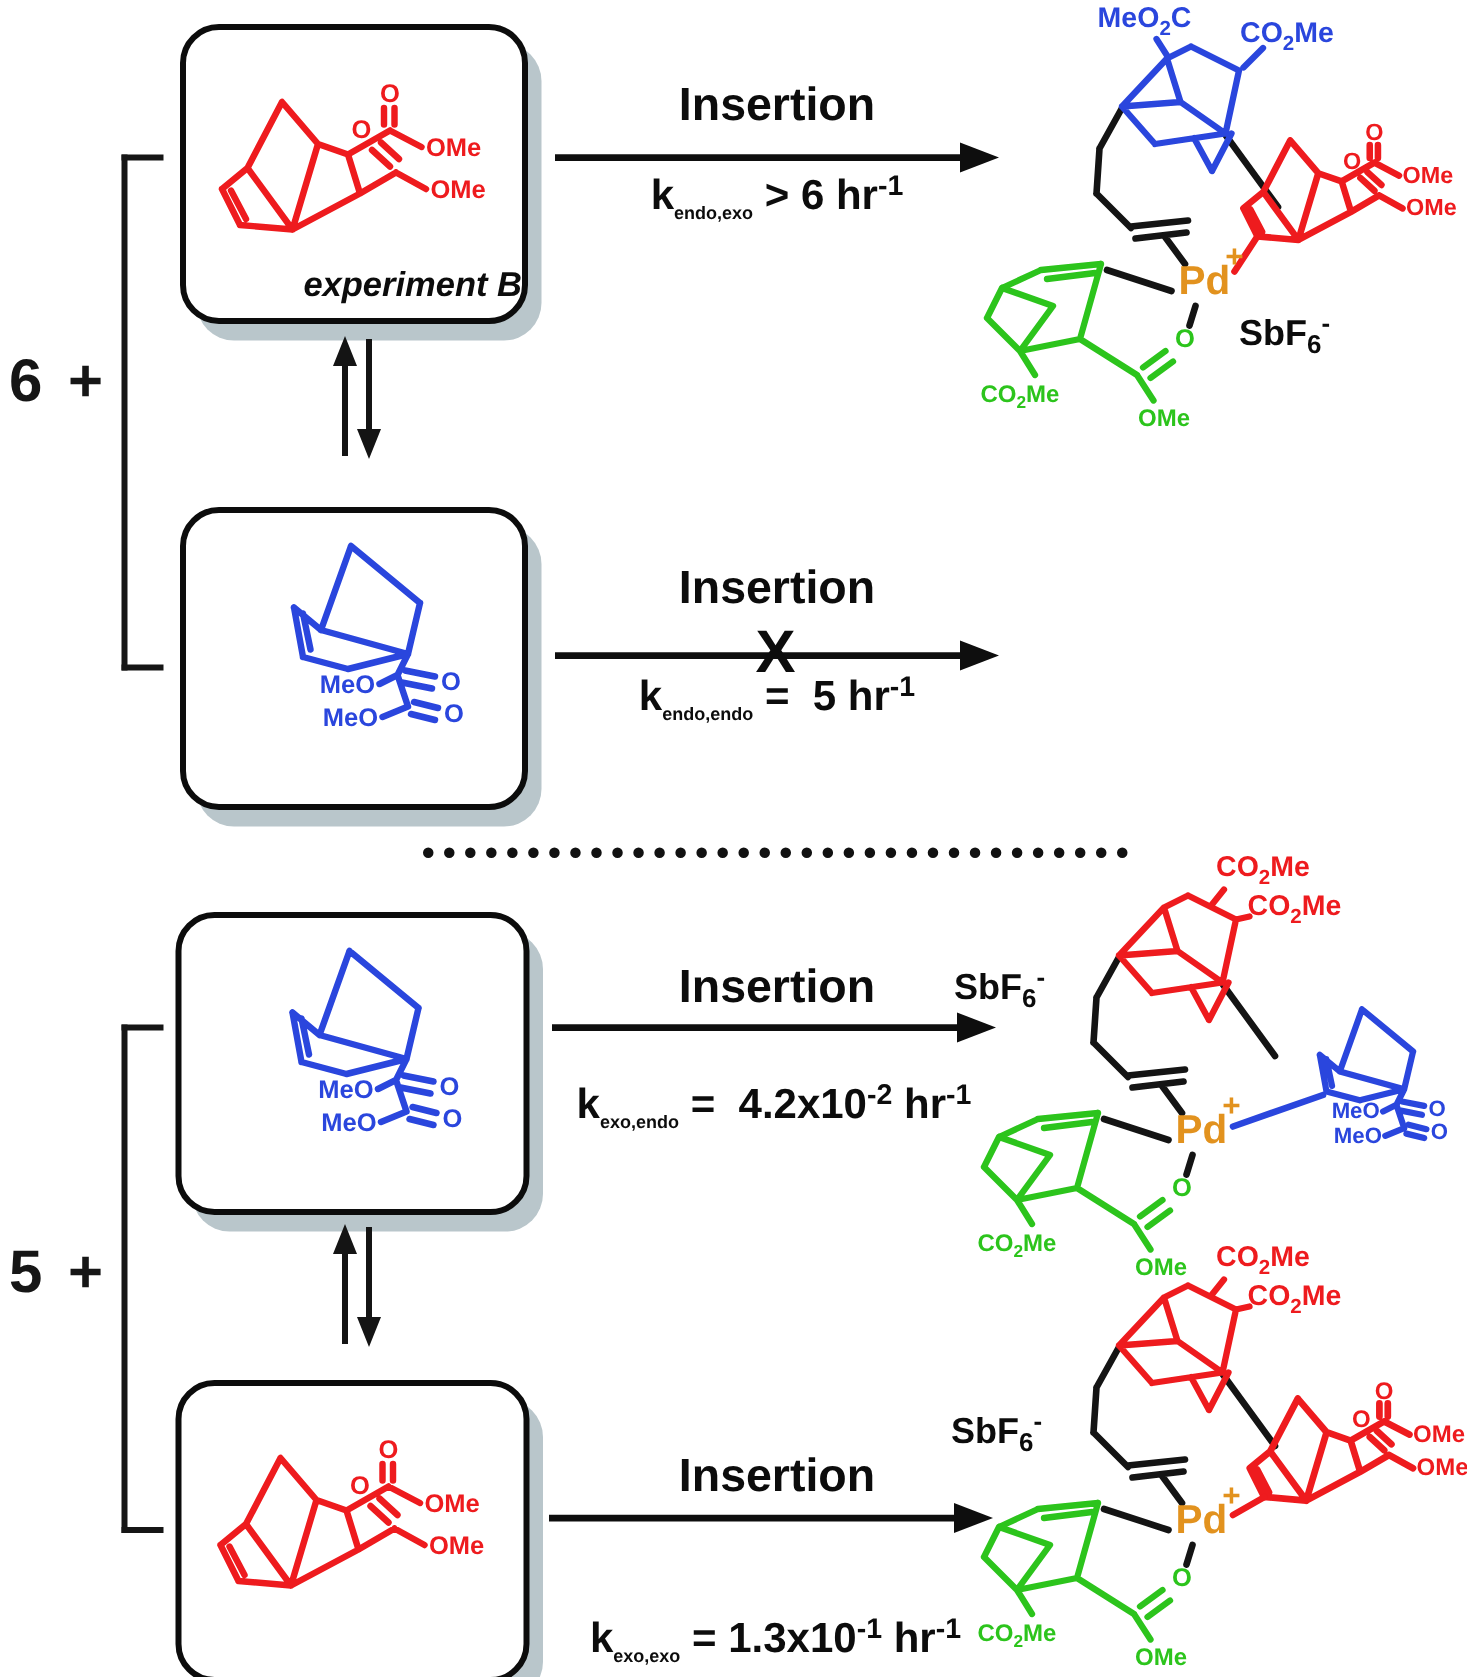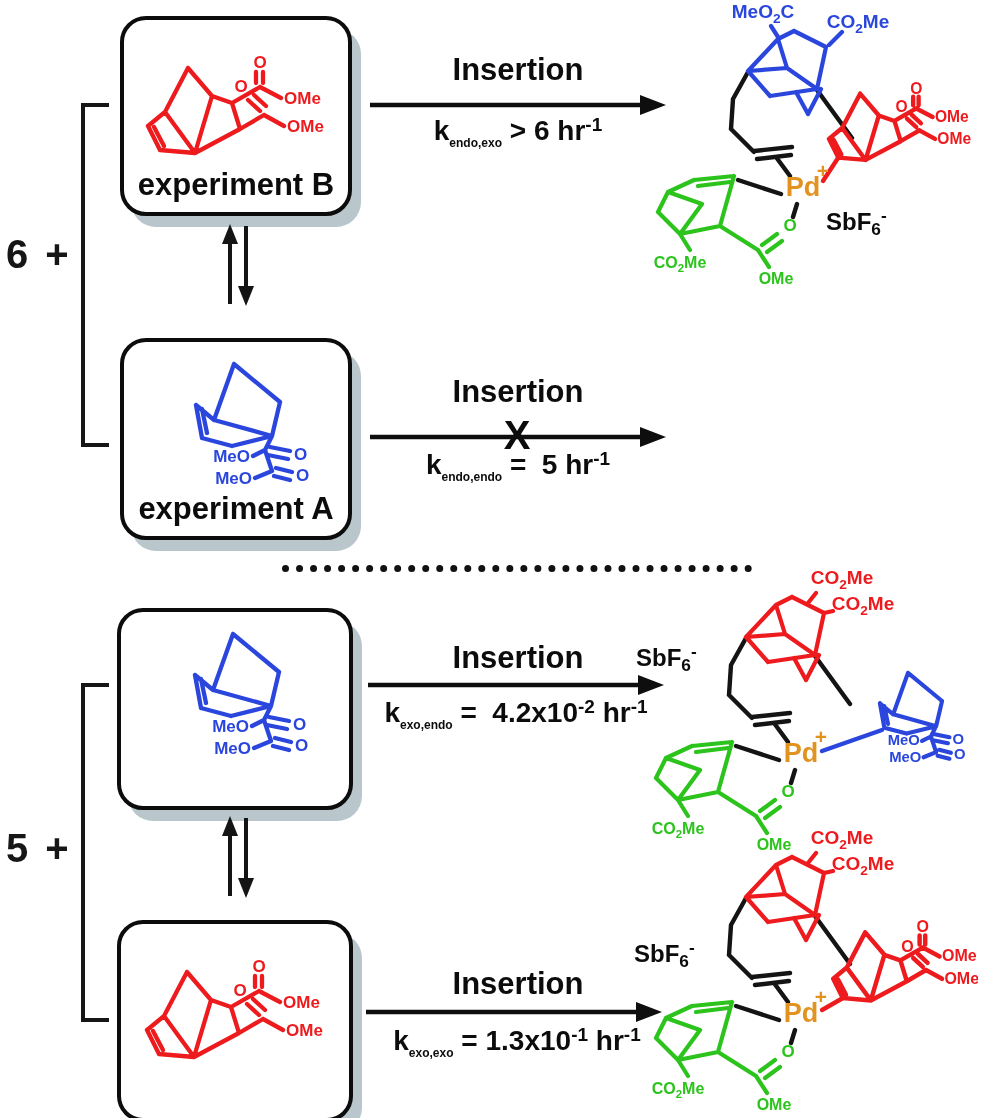--- a/index.html
+++ b/index.html
@@ -8,22 +8,22 @@
   .abs{position:absolute}
   
   .coef{font-size:40px;font-weight:bold;display:flex;gap:17px}
   
   .bracket{border-left:4.5px solid var(--black);border-top:4.5px solid var(--black);
            border-bottom:4.5px solid var(--black)}
   
   .expbox{background:#fff;border:4px solid #0c0c0c;border-radius:26px;
           box-shadow:10px 12px 0 -1px var(--shadow);display:flex;flex-direction:column;align-items:center}
   .expbox .molsvg{margin-top:10px}
-  .explabel{position:absolute;bottom:9px;left:0;right:0;text-align:center;
-            font-size:31px;font-weight:bold;color:#0c0c0c}
+  .explabel{position:absolute;bottom:9px;left:0;right:0;text-align:right;
+            font-size:23px;font-weight:bold;font-style:italic;color:#0c0c0c}
   
   .ins{font-size:31px;font-weight:bold;text-align:center;color:#0c0c0c}
   .rate{font-size:28px;font-weight:bold;text-align:center;color:#0c0c0c;white-space:pre}
   .rate sub{font-size:12px;vertical-align:-7px}
   .rate sup{font-size:19px;vertical-align:9px}
   .xmark{font-size:40px;font-weight:bold;text-align:center;color:#0c0c0c}
   .dotted{border-top:7px dotted #111}
   
   .mol path,.core path,.molg path,.topu path{fill:none;stroke-linecap:round;stroke-linejoin:round}
   svg text{font-family:"Liberation Sans",sans-serif;font-weight:bold}
@@ -77,21 +77,20 @@
 <div class="abs expbox" style="left:120px;top:338px;width:224px;height:194px">
   <svg class="molsvg" width="205" height="140" viewBox="0 0 205 140">
     <g class="mol blue insvg">
       <path d="M100,12 L80,68 M100,12 L146,50 M80,68 L62,53 M62,53 L68,86 M68,57 L73,81 M68,86 L98,94 M98,94 L138,84 M138,84 L146,50 M80,68 L138,84 M138,84 L131,98 M136,95 L156,99 M134,103 L154,107 M131,98 L119,104 M131,98 L138,119 M142,116 L158,120 M140,124 L156,128 M138,119 L121,126"></path>
       <text x="160" y="108">O</text>
       <text x="116" y="110" text-anchor="end">MeO</text>
       <text x="162" y="129">O</text>
       <text x="118" y="132" text-anchor="end">MeO</text>
     </g>
   </svg>
-  <div class="explabel">experiment A</div>
 </div>
 
 <div class="abs ins" style="left:368px;top:52px;width:300px">Insertion</div>
 <svg class="abs arrsvg" style="left:368px;top:88px" width="300" height="34" viewBox="0 0 300 34">
   <line x1="2" y1="17" x2="272" y2="17"></line>
     <polygon points="272,7 272,27 298,17"></polygon>
 </svg>
 <div class="abs rate" style="left:360px;top:114px;width:316px"><span>k</span><sub>endo,exo</sub><span> &gt; 6 hr</span><sup></sup><span></span><sup>-1</sup></div>
 
 <div class="abs ins" style="left:368px;top:374px;width:300px">Insertion</div>
@@ -169,21 +168,21 @@
       <text x="153" y="102">OMe</text>
     </g>
   </svg>
 </div>
 
 <div class="abs ins" style="left:368px;top:640px;width:300px">Insertion</div>
 <svg class="abs arrsvg" style="left:366px;top:668px" width="300" height="34" viewBox="0 0 300 34">
   <line x1="2" y1="17" x2="272" y2="17"></line>
     <polygon points="272,7 272,27 298,17"></polygon>
 </svg>
-<div class="abs rate" style="left:348px;top:696px;width:336px"><span>k</span><sub>exo,endo</sub><span> =  4.2x10</span><sup>-2</sup><span> hr</span><sup>-1</sup></div>
+<div class="abs rate" style="left:348px;top:720px;width:336px"><span>k</span><sub>exo,endo</sub><span> =  4.2x10</span><sup>-2</sup><span> hr</span><sup>-1</sup></div>
 
 <svg class="abs" style="left:618px;top:566px" width="360" height="292" viewBox="0 0 360 292">
   <g class="core">
     <path d="M128,72 L113,99 M113,99 L111,129 M111,129 L134,152 M134,151 L172,147 M137,159 L171,155 M156,157 L170,176 M197,90 L232,138 M177,204 L173,217 M118,180 L161,194"></path>
   </g>
   <g class="topu red">
     <path d="M150,96 L128,71 M128,71 L158,39 M158,39 L174,31 M174,31 L206,47 M206,47 L197,89 M197,89 L150,96 M158,39 L167,68 M167,68 L197,89 M167,68 L128,71 M176,92 L188,114 M188,114 L201,89 M198,27 L190,37 M206,47 L215,45"></path>
     <text x="224" y="18" text-anchor="middle"><tspan>CO</tspan><tspan class="tsub" dy="5">2</tspan><tspan dy="-5">Me</tspan></text>
     <text x="245" y="44" text-anchor="middle"><tspan>CO</tspan><tspan class="tsub" dy="5">2</tspan><tspan dy="-5">Me</tspan></text>
   </g>
@@ -206,21 +205,21 @@
   <text class="pdtxt" x="183" y="196" text-anchor="middle">Pd</text>
   <text class="chgtxt" x="203" y="178" text-anchor="middle">+</text>
   <text class="sbf" x="18" y="100"><tspan>SbF</tspan><tspan class="tsub" dy="5">6</tspan><tspan class="tsub" dy="-14">-</tspan></text>
 </svg>
 
 <div class="abs ins" style="left:368px;top:966px;width:300px">Insertion</div>
 <svg class="abs arrsvg" style="left:364px;top:995px" width="300" height="34" viewBox="0 0 300 34">
   <line x1="2" y1="17" x2="272" y2="17"></line>
     <polygon points="272,7 272,27 298,17"></polygon>
 </svg>
-<div class="abs rate" style="left:352px;top:1024px;width:330px"><span>k</span><sub>exo,exo</sub><span> = 1.3x10</span><sup>-1</sup><span> hr</span><sup>-1</sup></div>
+<div class="abs rate" style="left:352px;top:1076px;width:330px"><span>k</span><sub>exo,exo</sub><span> = 1.3x10</span><sup>-1</sup><span> hr</span><sup>-1</sup></div>
 
 <svg class="abs" style="left:618px;top:826px" width="360" height="292" viewBox="0 0 360 292">
   <g class="core">
     <path d="M128,72 L113,99 M113,99 L111,129 M111,129 L134,152 M134,151 L172,147 M137,159 L171,155 M156,157 L170,176 M197,90 L232,138 M177,204 L173,217 M118,180 L161,194"></path>
   </g>
   <g class="topu red">
     <path d="M150,96 L128,71 M128,71 L158,39 M158,39 L174,31 M174,31 L206,47 M206,47 L197,89 M197,89 L150,96 M158,39 L167,68 M167,68 L197,89 M167,68 L128,71 M176,92 L188,114 M188,114 L201,89 M198,27 L190,37 M206,47 L215,45"></path>
     <text x="224" y="18" text-anchor="middle"><tspan>CO</tspan><tspan class="tsub" dy="5">2</tspan><tspan dy="-5">Me</tspan></text>
     <text x="245" y="44" text-anchor="middle"><tspan>CO</tspan><tspan class="tsub" dy="5">2</tspan><tspan dy="-5">Me</tspan></text>
   </g>

